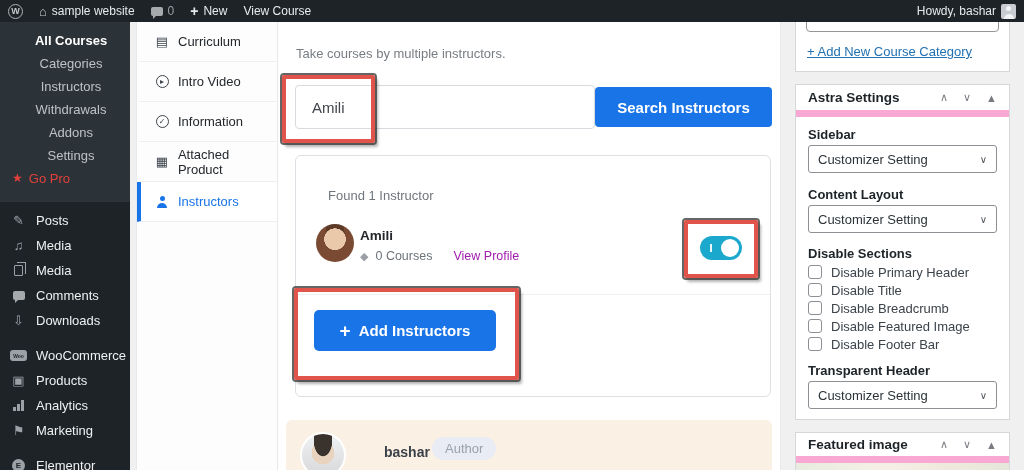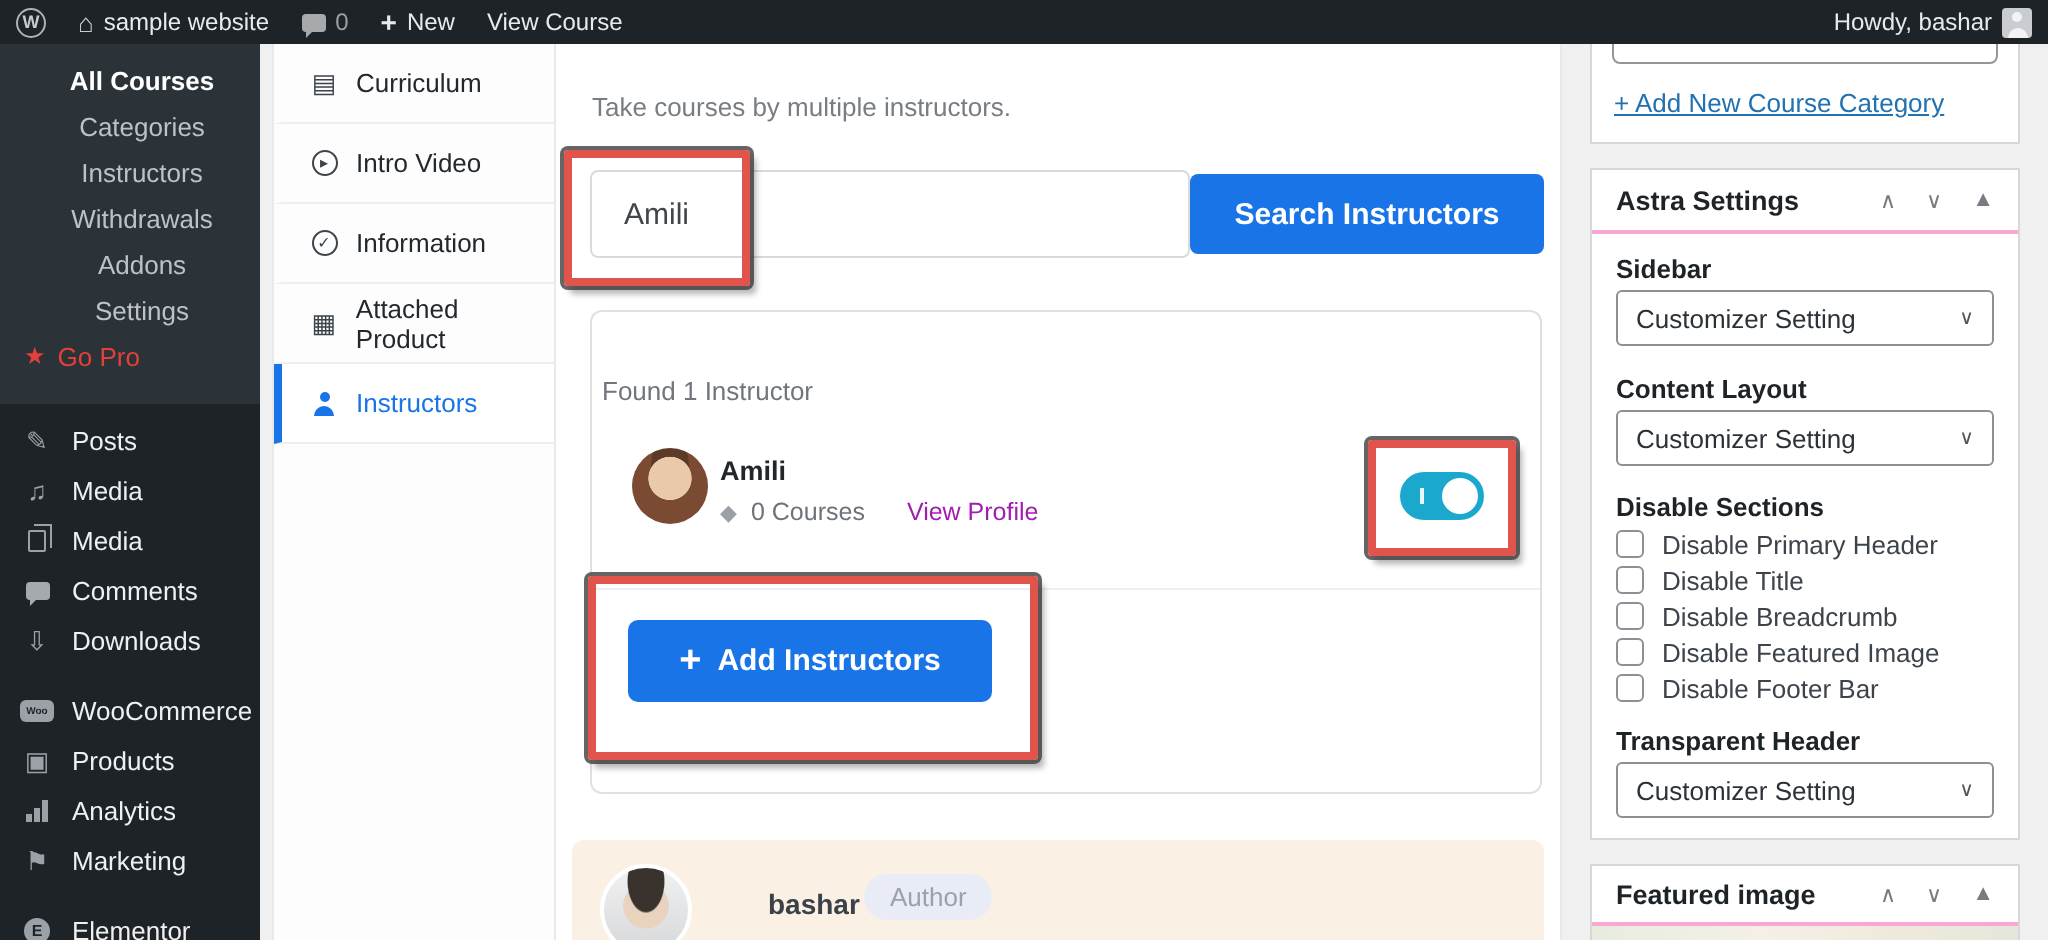--- a/index.html
+++ b/index.html
@@ -68,21 +68,21 @@
   .desc { position:absolute; left:18px; top:24px; font-size:13px; color:#777d83; }
   .search-input { position:absolute; left:17px; top:63px; width:300px; height:44px;
     border:1px solid #d7dbdf; border-radius:4px; padding:0 16px; font-size:15px; color:#41464c;
     font-family:"Liberation Sans", sans-serif; outline:none; }
   .search-btn { position:absolute; left:317px; top:65px; width:177px; height:40px;
     background:#1974e8; color:#fff; border:none; border-radius:4px;
     font-size:15px; font-weight:bold; cursor:pointer; font-family:"Liberation Sans", sans-serif; }
 
   .results { position:absolute; left:17px; top:133px; width:476px; height:242px;
     border:1px solid #dde0e4; border-radius:6px; background:#fff; }
-  .found { position:absolute; left:5px; top:32px; font-size:13px; color:#70767c; }
+  .found { position:absolute; left:32px; top:32px; font-size:13px; color:#70767c; }
   .inst-avatar { position:absolute; left:20px; top:68px; width:38px; height:38px; border-radius:50%;
     background:
       radial-gradient(circle at 50% 40%, #eac9ab 0 36%, rgba(0,0,0,0) 37%),
       radial-gradient(ellipse at 50% 22%, #5d3a28 0 34%, rgba(0,0,0,0) 36%),
       radial-gradient(circle at 50% 60%, #7a4a33 0 75%, #94604a 100%); }
   .inst-name { position:absolute; left:64px; top:72px; font-size:13.5px; font-weight:bold; color:#23272b; }
   .inst-meta { position:absolute; left:64px; top:93px; display:flex; align-items:center; gap:7px;
     font-size:12.5px; color:#6d7379; }
   .grad-glyph { color:#9aa0a6; font-size:11px; }
   .view-profile { margin-left:14px; color:#a21caf; cursor:pointer; }
@@ -119,21 +119,21 @@
   
   .right-panel { position:absolute; left:795px; top:22px; width:215px; height:448px; overflow:hidden; }
   .metabox { background:#fff; border:1px solid #d5d7da; }
   .box-top { position:relative; height:50px; border-top:none; overflow:hidden; }
   .partial-input { position:absolute; top:-14px; left:10px; right:10px; height:24px;
     border:1px solid #949699; border-radius:4px; background:#fff; }
   .add-cat-link { position:absolute; left:11px; top:22px; font-size:13px; color:#2271b1;
     text-decoration:underline; cursor:pointer; }
   .astra { margin-top:12px; }
   .mb-header { height:32px; display:flex; align-items:center; justify-content:space-between;
-    padding:0 12px; border-bottom:2px solid #f9a8d4; }
+    padding:0 12px; border-bottom:7px solid #f9a8d4; }
   .mb-title { font-size:13.5px; font-weight:bold; color:#1d2327; }
   .mb-icons { display:flex; align-items:center; gap:15px; color:#787c82; font-size:11px; }
   .mb-icons span { cursor:pointer; }
   .mb-body { padding:8px 12px 10px 12px; }
   .fld-label { font-size:13px; font-weight:bold; color:#1d2327; height:20px; line-height:20px; }
   .select { height:28px; border:1px solid #8c8f94; border-radius:3px; background:#fff;
     display:flex; align-items:center; justify-content:space-between; padding:0 9px;
     font-size:13px; color:#2c3338; cursor:pointer; }
   .select .chev { color:#50575e; font-size:10px; }
   .gap12 { height:12px; } .gap8 { height:8px; }

